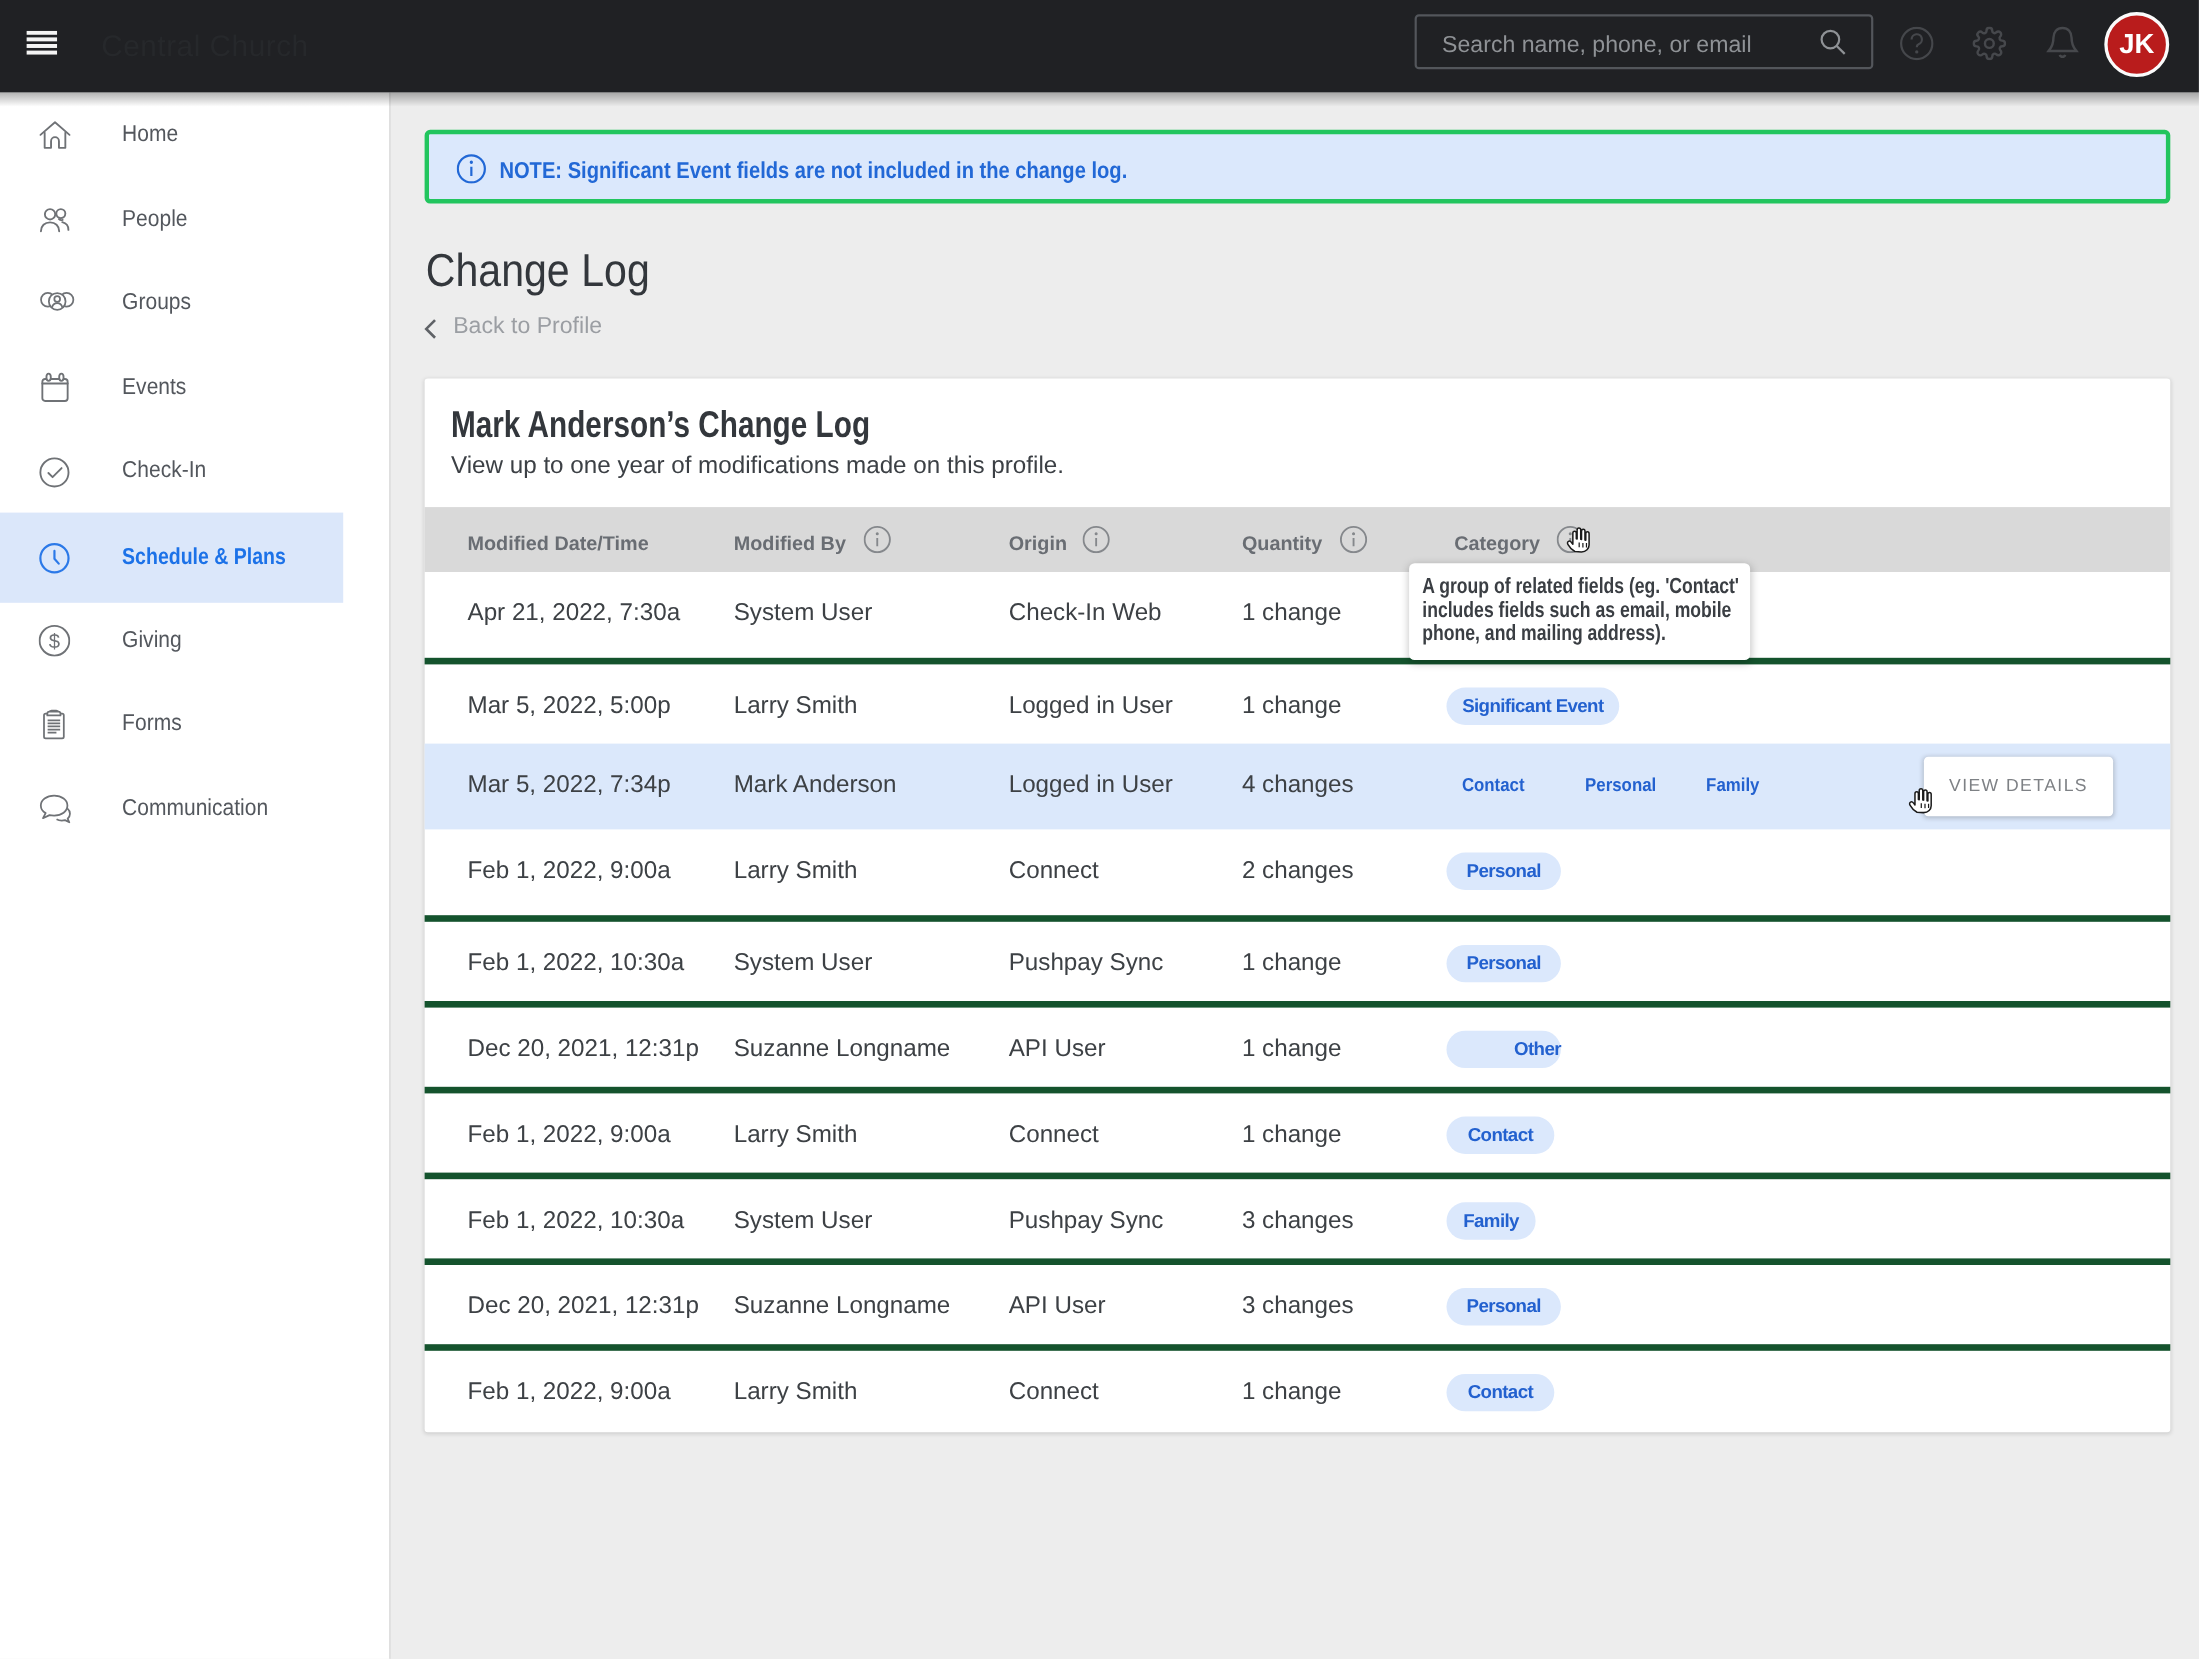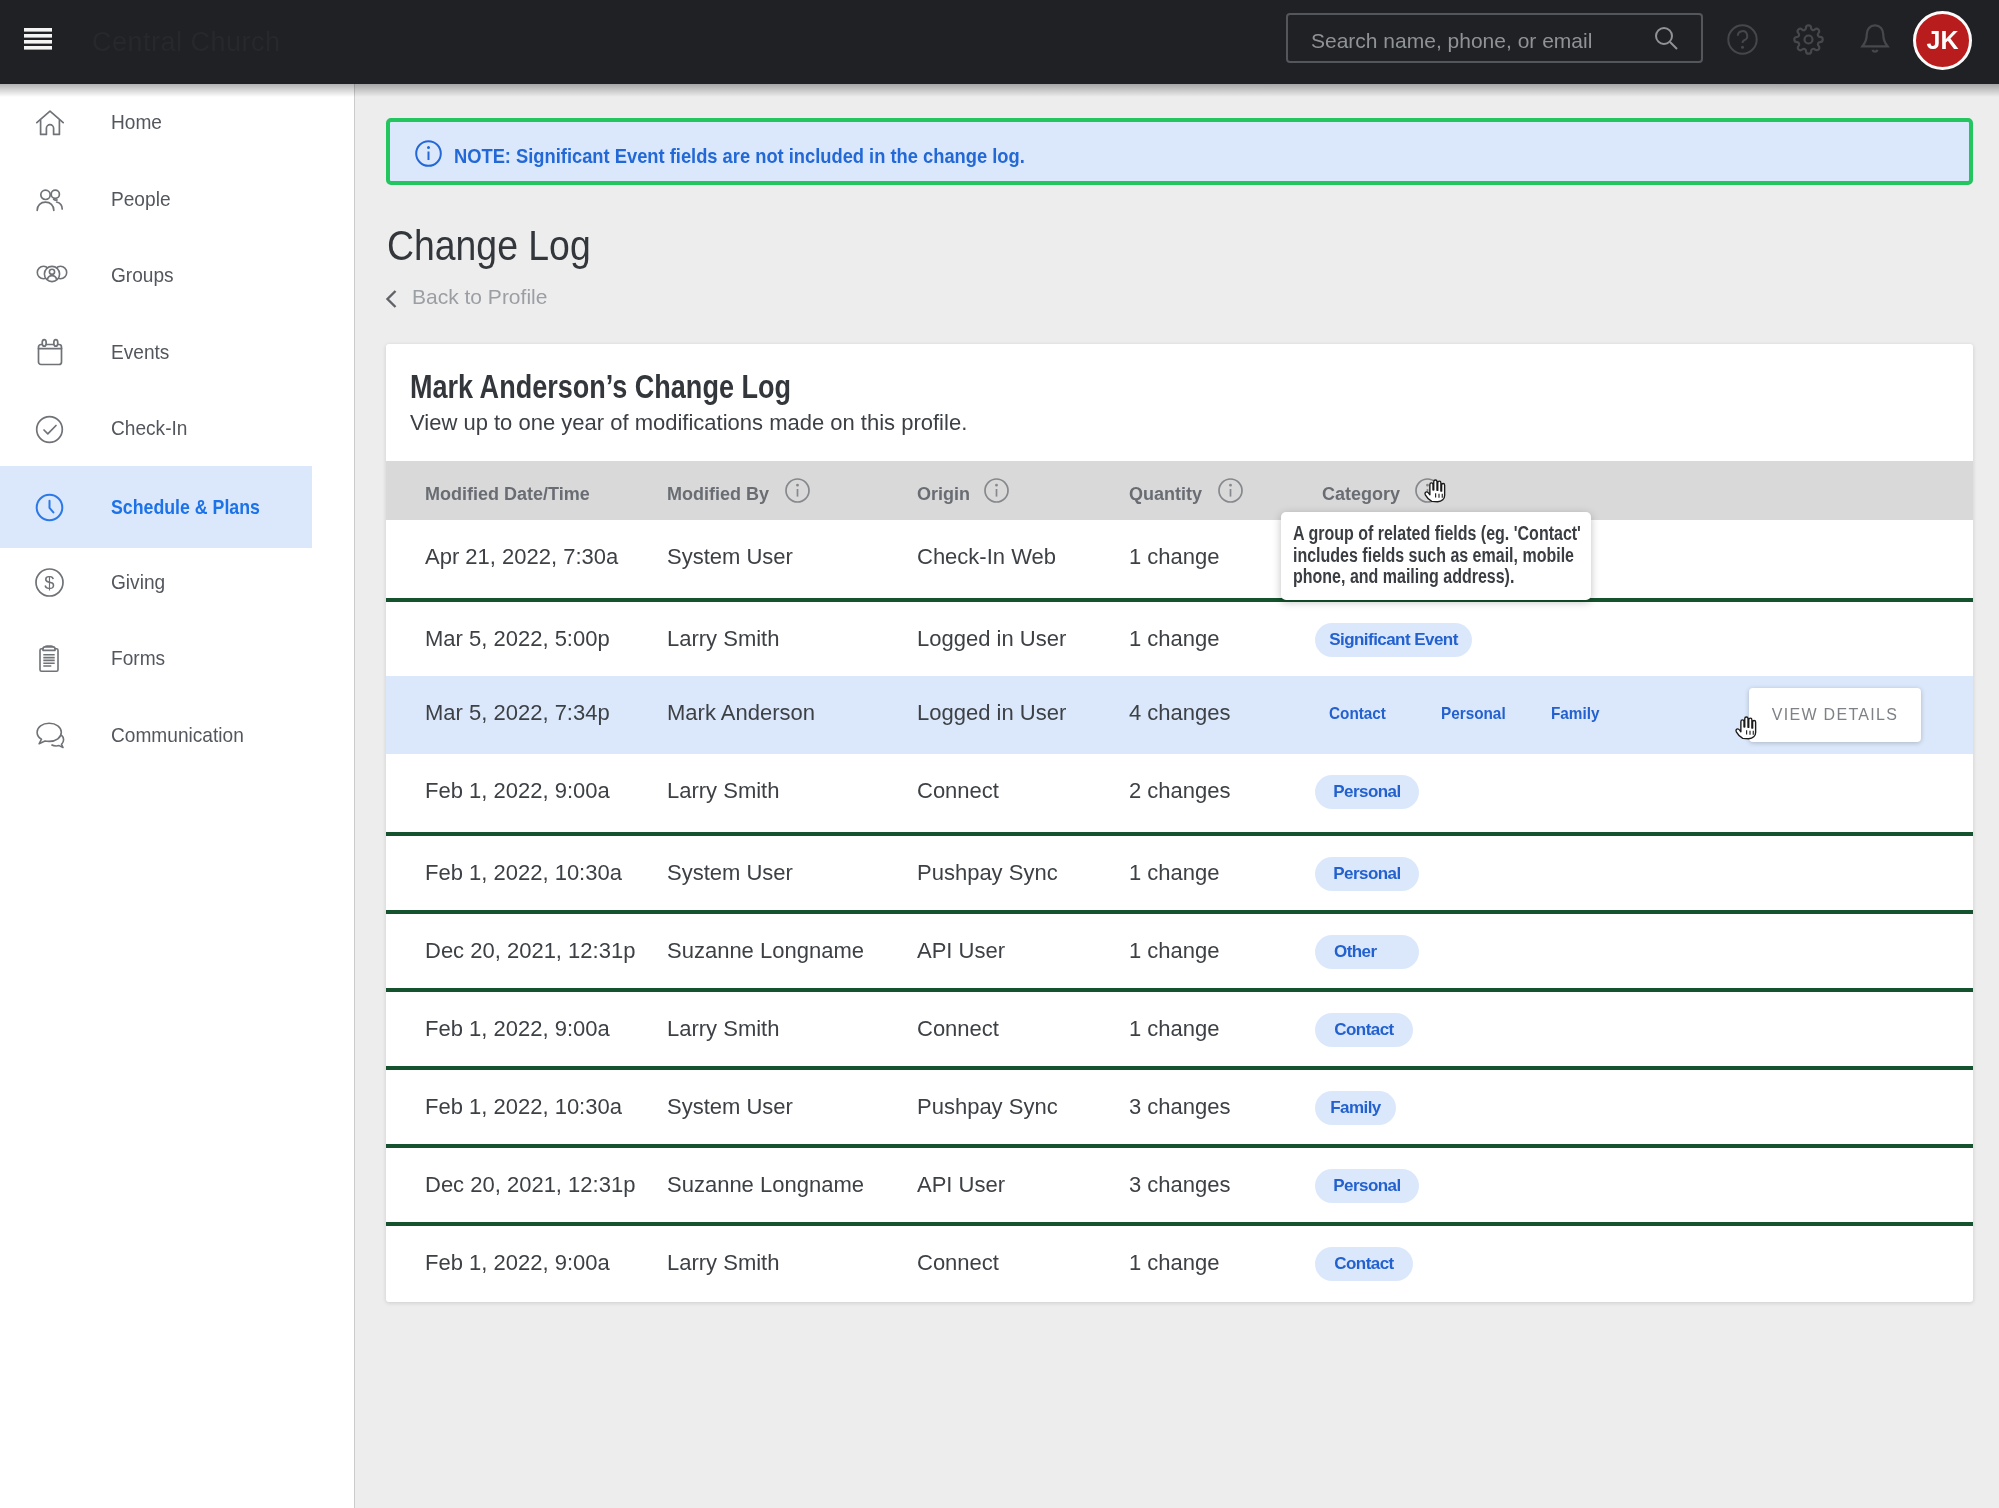--- a/index.html
+++ b/index.html
@@ -32,21 +32,21 @@
 
 #card { position:absolute; left:386px; top:344px; width:1587px; height:958px; background:#ffffff; border-radius:3px; box-shadow:0 1px 4px rgba(0,0,0,0.14); }
 #cardtitle { position:absolute; left:24px; top:23px; font-size:34px; font-weight:bold; color:#33373c; transform:scaleX(0.795); transform-origin:left top; }
 #cardsub { position:absolute; left:24px; top:66px; font-size:22px; color:#3c4045; }
 
 #thead { position:absolute; left:0; top:117px; width:1587px; height:59px; background:#d9d9d9; }
 .th { position:absolute; top:0; height:59px; line-height:67px; font-size:18px; font-weight:bold; color:#696d73; }
 .hinfo { position:absolute; top:134px; z-index:4; }
 
 .row { position:absolute; left:0; width:1587px; height:78px; }
-.row.sep { border-top:4px solid #14532d; }
+.row.sep { border-top:6px solid #14532d; }
 .row-hl { background:#dbe8fb; }
 .cell { position:absolute; top:0; height:78px; line-height:74px; font-size:22px; color:#3d4145; white-space:nowrap; }
 .c1 { left:39px; }
 .c2 { left:281px; }
 .c3 { left:531px; }
 .c4 { left:743px; }
 .pill { position:absolute; left:929px; top:21px; height:34px; line-height:34px; border-radius:17px; background:#dbe8fc; color:#2361cf; font-size:17px; font-weight:bold; text-align:center; letter-spacing:-0.55px; }
 .catlink { position:absolute; top:0; height:78px; line-height:76px; font-size:17px; font-weight:bold; color:#2361cf; transform:scaleX(0.9); transform-origin:left center; }
 
 #tooltip { position:absolute; left:895px; top:168px; width:310px; height:88px; background:#ffffff; border-radius:5px; box-shadow:0 2px 8px rgba(0,0,0,0.25); z-index:6; font-size:20px; font-weight:bold; color:#3a3e43; line-height:21.5px; padding:11px 0 0 12px; white-space:nowrap; transform-origin:left top; }
@@ -244,21 +244,21 @@
       <div class="cell c2">System User</div>
     <div class="cell c3">Pushpay Sync</div>
       <div class="cell c4">1 change</div>
     <div class="pill" style="width:104px">Personal</div>
   </div>
   <div class="row sep" style="top:566px">
     <div class="cell c1">Dec 20, 2021, 12:31p</div>
       <div class="cell c2">Suzanne Longname</div>
     <div class="cell c3">API User</div>
       <div class="cell c4">1 change</div>
-    <div class="pill" style="width:104px;text-align:left;padding-left:19px">Other</div>
+    <div class="pill" style="width:104px;text-align:right;padding-left:19px">Other</div>
   </div>
   <div class="row sep" style="top:644px">
     <div class="cell c1">Feb 1, 2022, 9:00a</div>
       <div class="cell c2">Larry Smith</div>
     <div class="cell c3">Connect</div>
       <div class="cell c4">1 change</div>
     <div class="pill" style="width:98px">Contact</div>
   </div>
   <div class="row sep" style="top:722px">
     <div class="cell c1">Feb 1, 2022, 10:30a</div>

